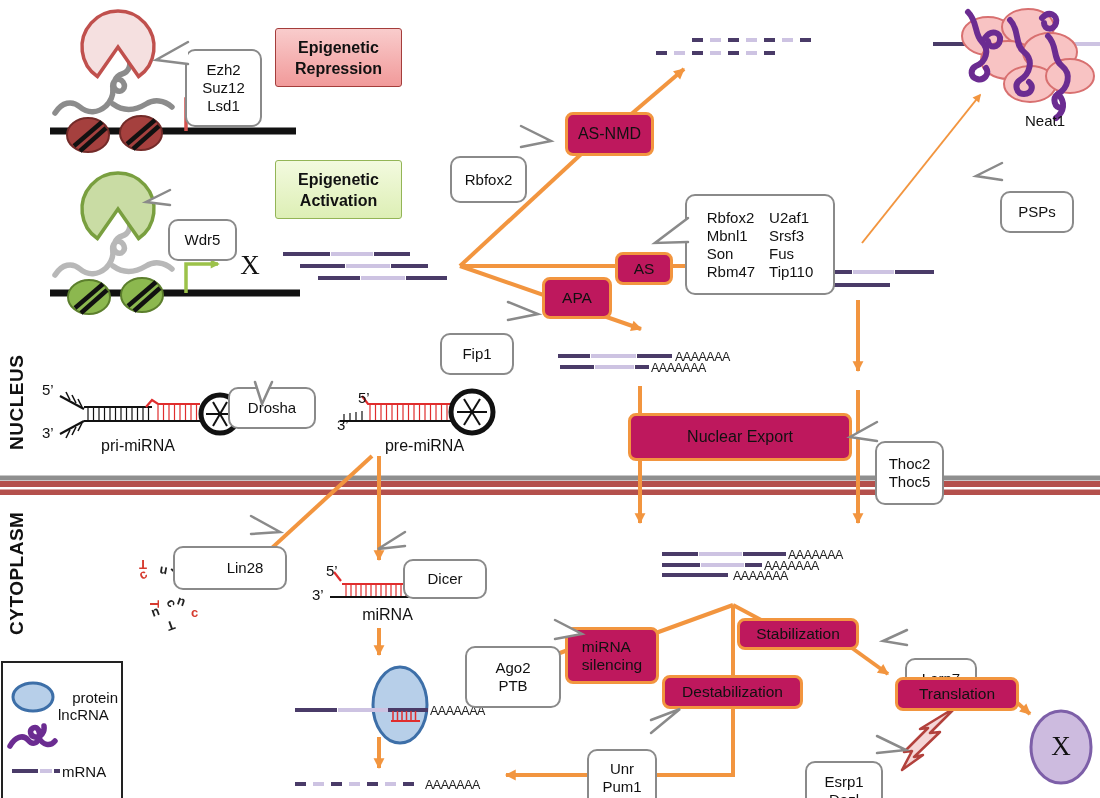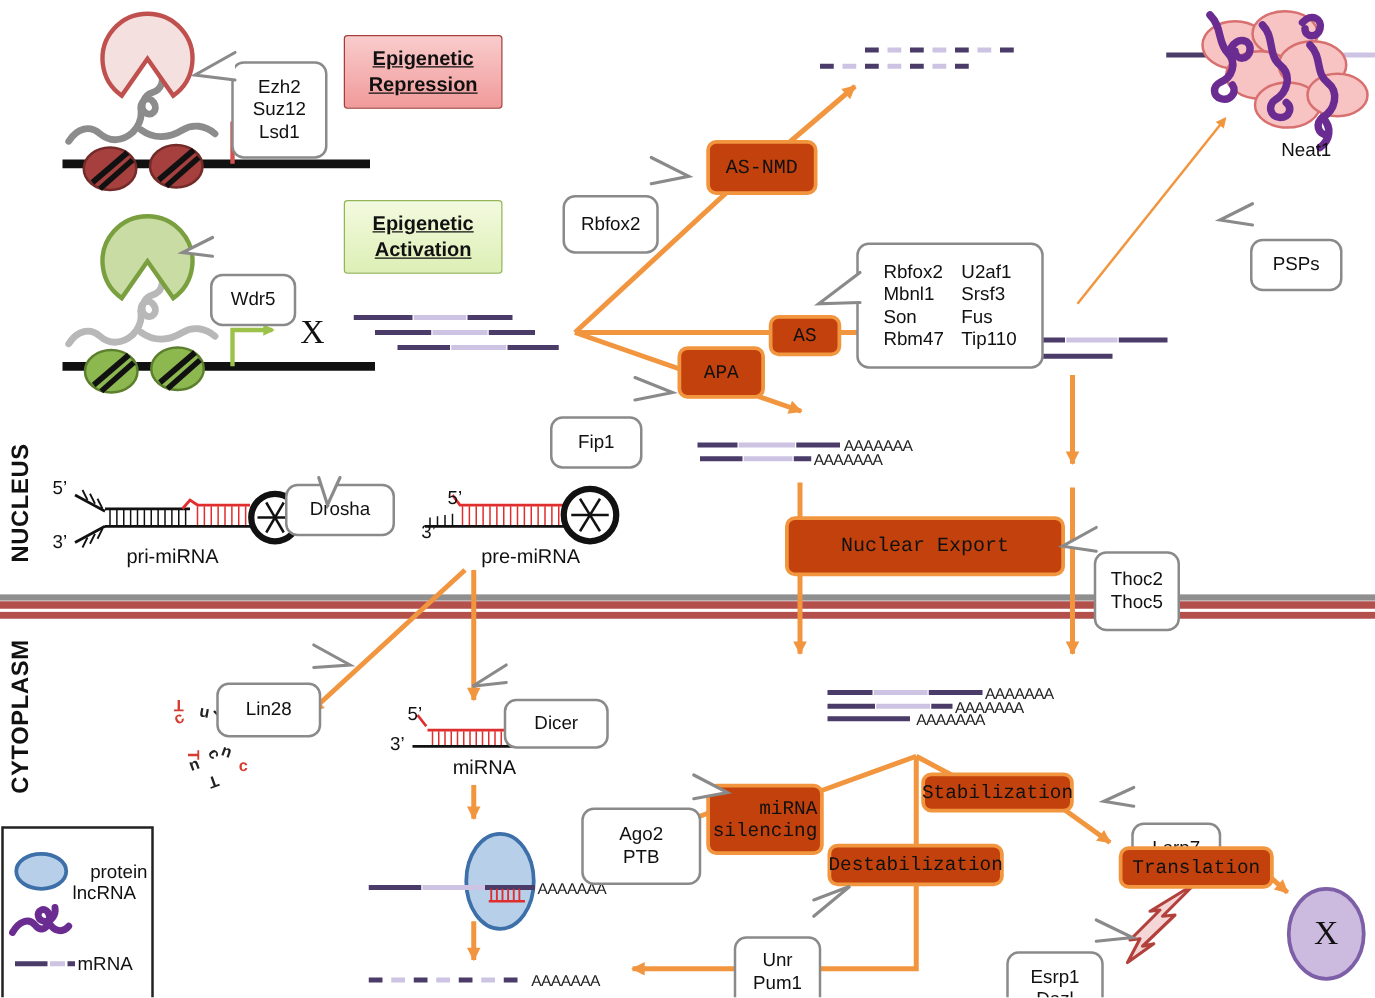--- a/index.html
+++ b/index.html
@@ -3,26 +3,26 @@
 <meta charset="utf-8">
 <style>
   html,body{margin:0;padding:0;background:#fff;}
   #canvas{position:relative;width:1100px;height:798px;background:#fff;overflow:hidden;
           font-family:"Liberation Sans",sans-serif;color:#111;}
   svg.layer{position:absolute;left:0;top:0;z-index:1;}
   svg.tails{position:absolute;left:0;top:0;z-index:3;pointer-events:none;}
   .bub{position:absolute;z-index:2;background:#fff;border:2.5px solid var(--bubble_gray);
        border-radius:10px;display:flex;align-items:center;justify-content:center;
        text-align:center;font-size:15px;line-height:18px;white-space:pre-line;margin-top:41px;}
-  .obox{position:absolute;z-index:2;background:#c2410c;border:3px solid var(--orange);
+  .obox{position:absolute;z-index:2;background:#be185d;border:3px solid var(--orange);
         border-radius:8px;display:flex;align-items:center;justify-content:center;
-        text-align:right;font-size:15.5px;line-height:18px;white-space:pre-line;font-family:Liberation Mono, monospace;}
+        text-align:left;font-size:15.5px;line-height:18px;white-space:pre-line;}
   .ebox{position:absolute;z-index:2;border-radius:3px;font-weight:bold;font-size:16px;
         line-height:21px;display:flex;align-items:center;justify-content:center;
-        text-align:center;white-space:pre-line;text-decoration:underline;}
+        text-align:center;white-space:pre-line;}
   .ebox.red{background:linear-gradient(180deg,#F9CCCC,#F19A9A);border:1.5px solid #A43D3B;}
   .ebox.green{background:linear-gradient(180deg,#F3FADF,#DDEFB5);border:1.5px solid #93B556;}
   .lbl{position:absolute;z-index:2;font-size:15px;text-align:center;}
   .lbl.big{font-size:16px;}
   .serif{font-family:"Liberation Serif",serif;font-size:27px;}
   .vlabel{position:absolute;z-index:2;font-weight:bold;font-size:19px;letter-spacing:.5px;
           writing-mode:vertical-rl;transform:rotate(180deg);text-align:center;}
   .cols{display:flex;gap:14px;align-items:center;justify-content:center;text-align:left;}
   
   .o4{stroke:var(--orange);stroke-width:4;fill:none;stroke-linecap:butt;}
@@ -401,21 +401,21 @@
 Rbm47</span>
   <span>U2af1
 Srsf3
 Fus
 Tip110</span>
 </div>
 <div class="bub" style="left:1000px;top:150px;width:70px;height:38px;">PSPs</div>
 <div class="bub" style="left:228px;top:346px;width:84px;height:38px;">Drosha</div>
 <div class="bub" style="left:875px;top:400px;width:65px;height:60px;">Thoc2
 Thoc5</div>
-<div class="bub" style="left:173px;top:505px;width:80px;height:40px;">Lin28</div>
+<div class="bub" style="left:173px;top:505px;width:80px;height:40px;padding-left:30px;">Lin28</div>
 <div class="bub" style="left:403px;top:518px;width:80px;height:36px;text-align:right;">Dicer</div>
 <div class="bub" style="left:465px;top:605px;width:92px;height:58px;">Ago2
 PTB</div>
 <div class="bub" style="left:587px;top:708px;width:66px;height:54px;">Unr
 Pum1</div>
 <div class="bub" style="left:905px;top:617px;width:68px;height:38px;">Larp7</div>
 <div class="bub" style="left:805px;top:720px;width:74px;height:56px;">Esrp1
 Dazl</div>
 
 <div class="obox" style="left:565px;top:112px;width:83px;height:38px;font-size:16px;">AS-NMD</div>

